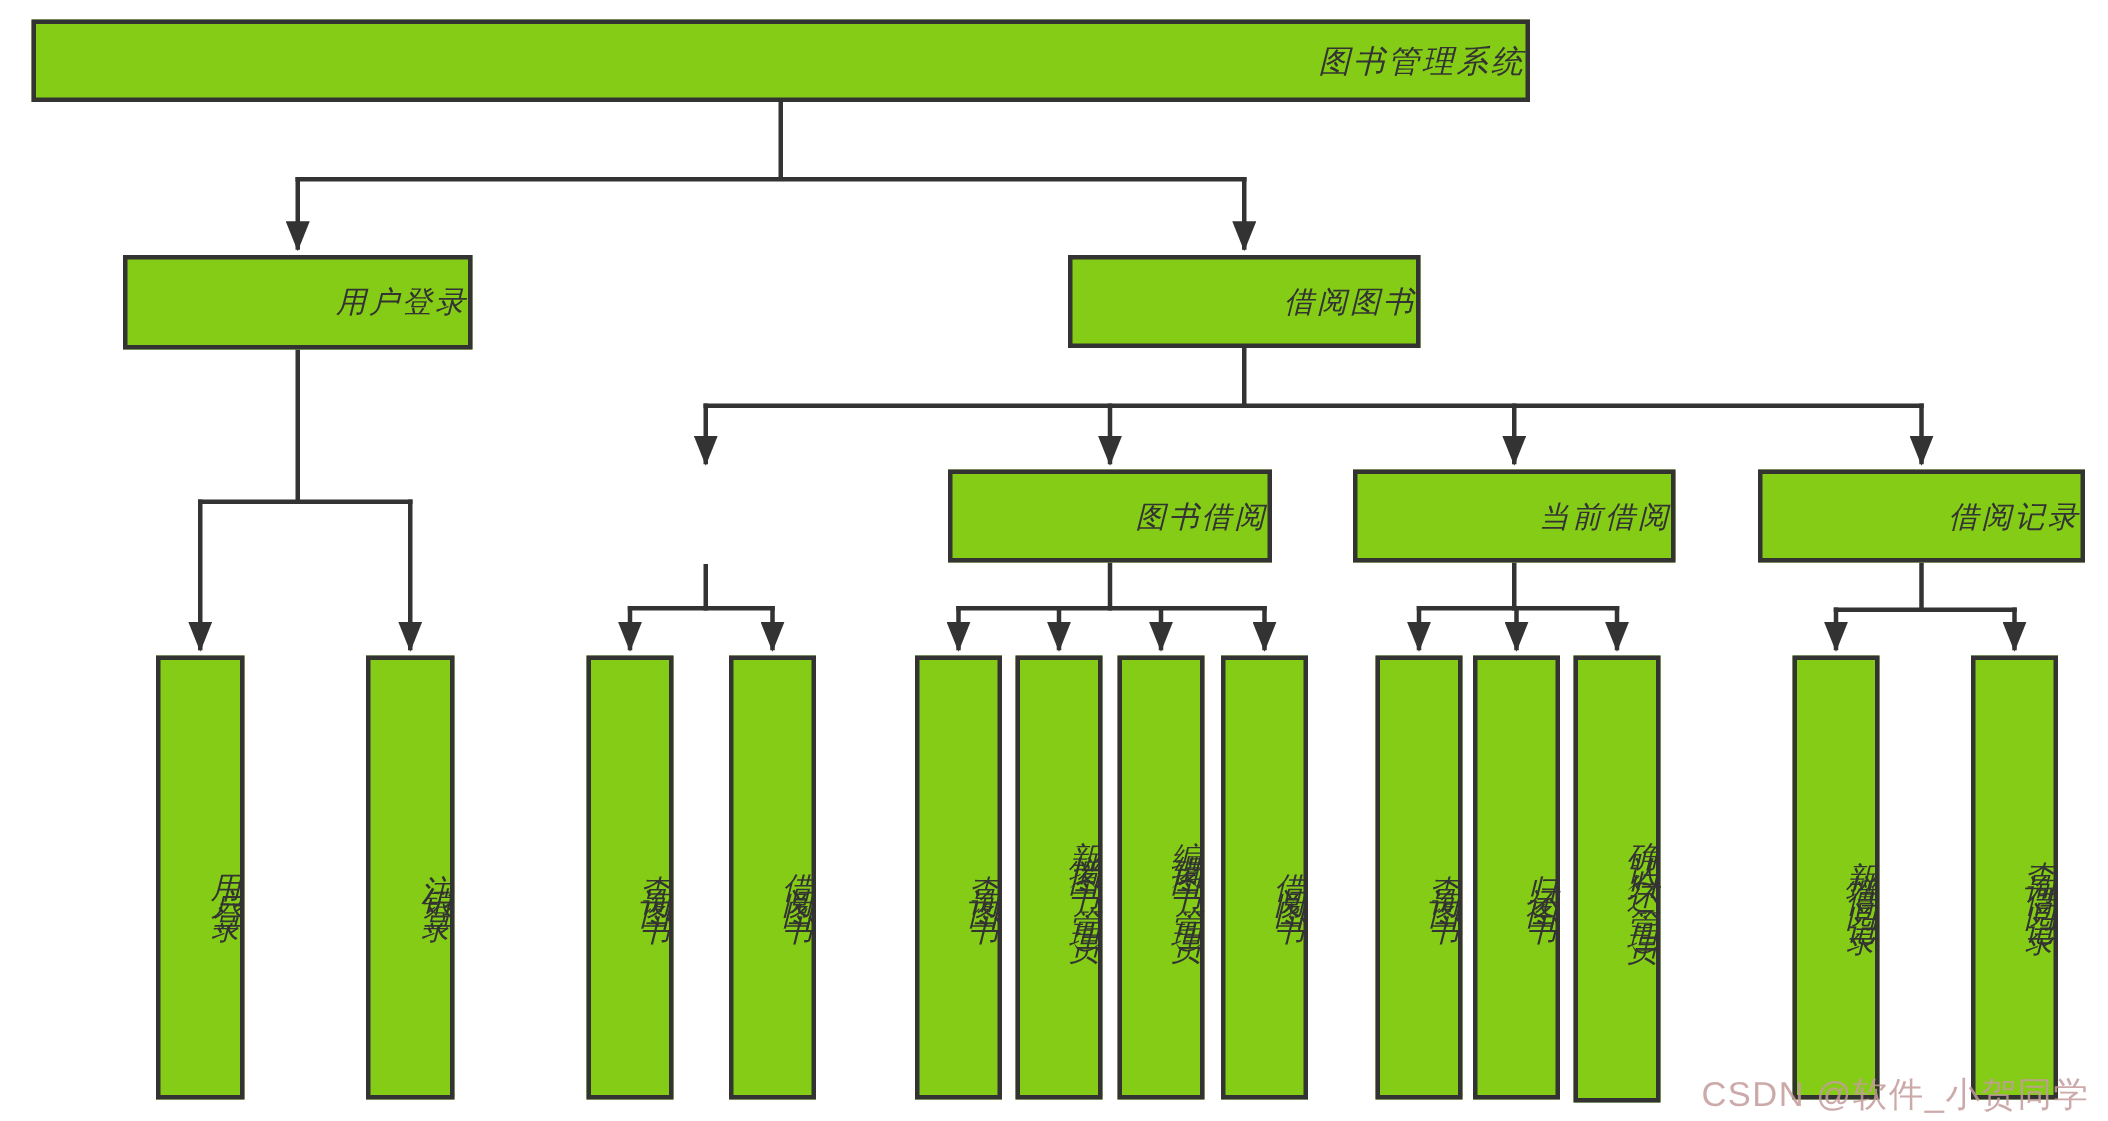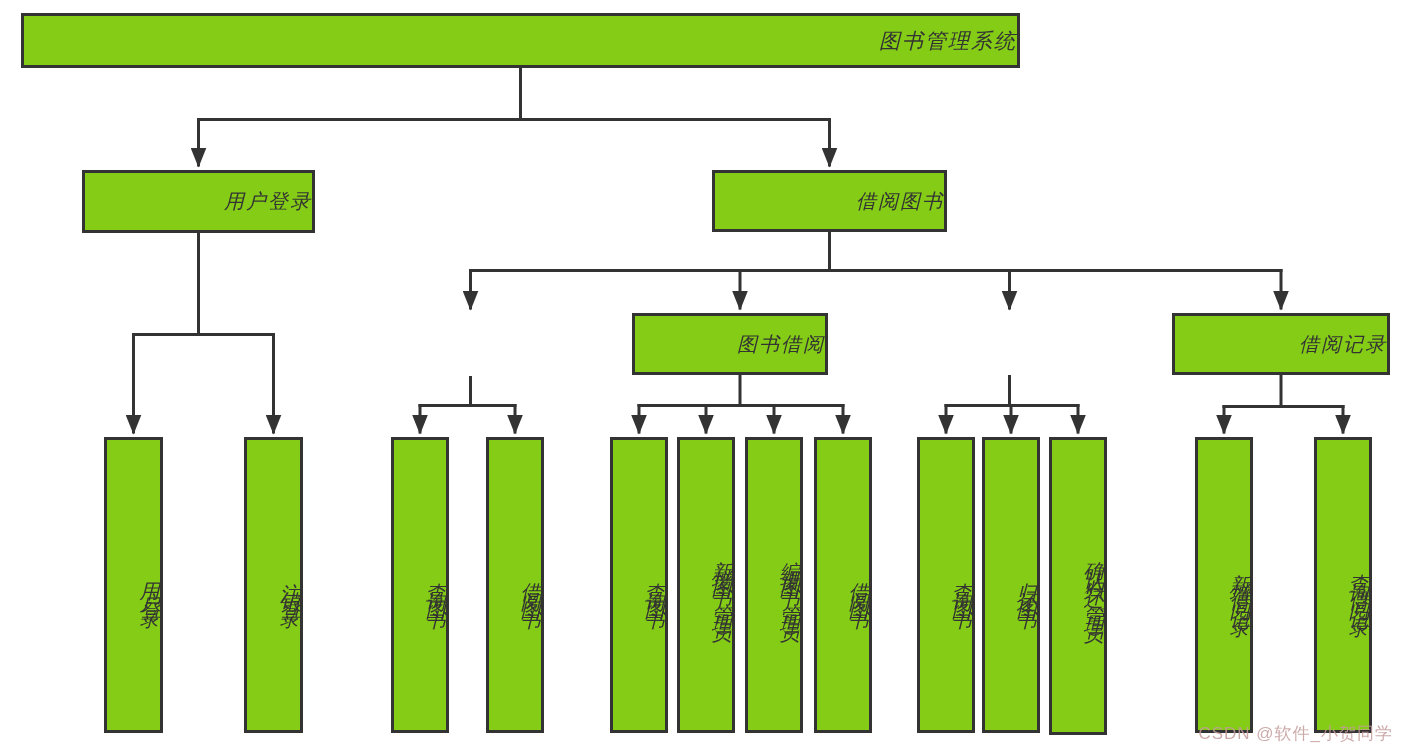--- a/index.html
+++ b/index.html
@@ -26,21 +26,21 @@
     writing-mode:vertical-rl;
     text-orientation:mixed;
     font-size:20px;
     letter-spacing:9px;
     line-height:1;
     white-space:nowrap;
   }
   .watermark{
     position:absolute;
     right:12px;bottom:2px;
-    font-size:17px;
+    font-size:23px;
     letter-spacing:1px;
     opacity:.85;
   }
 </style>
 </head>
 <body>
 
 <div class="canvas">
 
   <svg class="wires" viewBox="0 0 1405 747" xmlns="http://www.w3.org/2000/svg">
@@ -97,22 +97,25 @@
     <span>图书管理系统</span>
   </div>
 
   <div class="node hbox" style="left:82px;top:170px;width:233px;height:63px;">
     <span>用户登录</span>
   </div>
   <div class="node hbox" style="left:712px;top:170px;width:235px;height:62px;">
     <span>借阅图书</span>
   </div>
 
-  <div class="node hbox" style="left:632px;top:313px;width:196px;height:62px;">
+  <div class="node hbox" style="left:632px;top:313px;width:216px;height:62px;">
     <span>图书借阅</span>
+  </div>
+  <div class="node hbox" style="left:902px;top:313px;width:215px;height:62px;">
+    <span>当前借阅</span>
   </div>
   <div class="node hbox" style="left:1172px;top:313px;width:218px;height:62px;padding-left:12px;">
     <span>借阅记录</span>
   </div>
 
   <div class="node vbox" style="left:104px;top:437px;width:59px;height:296px;">
     <span class="vtext">用户登录</span>
   </div>
   <div class="node vbox" style="left:244px;top:437px;width:59px;height:296px;">
     <span class="vtext">注销登录</span>

